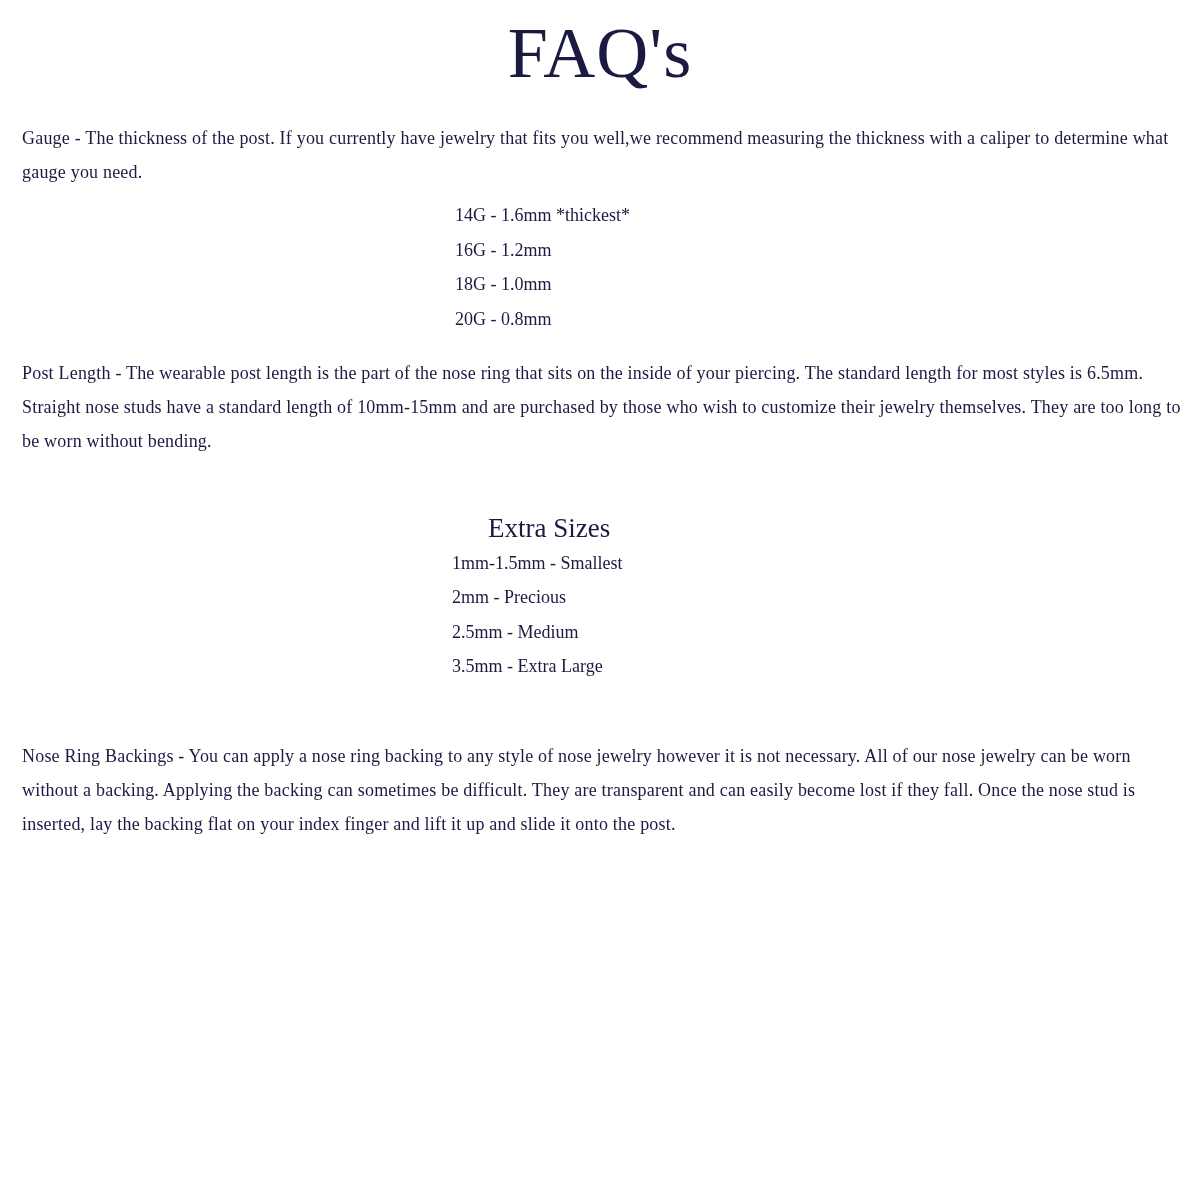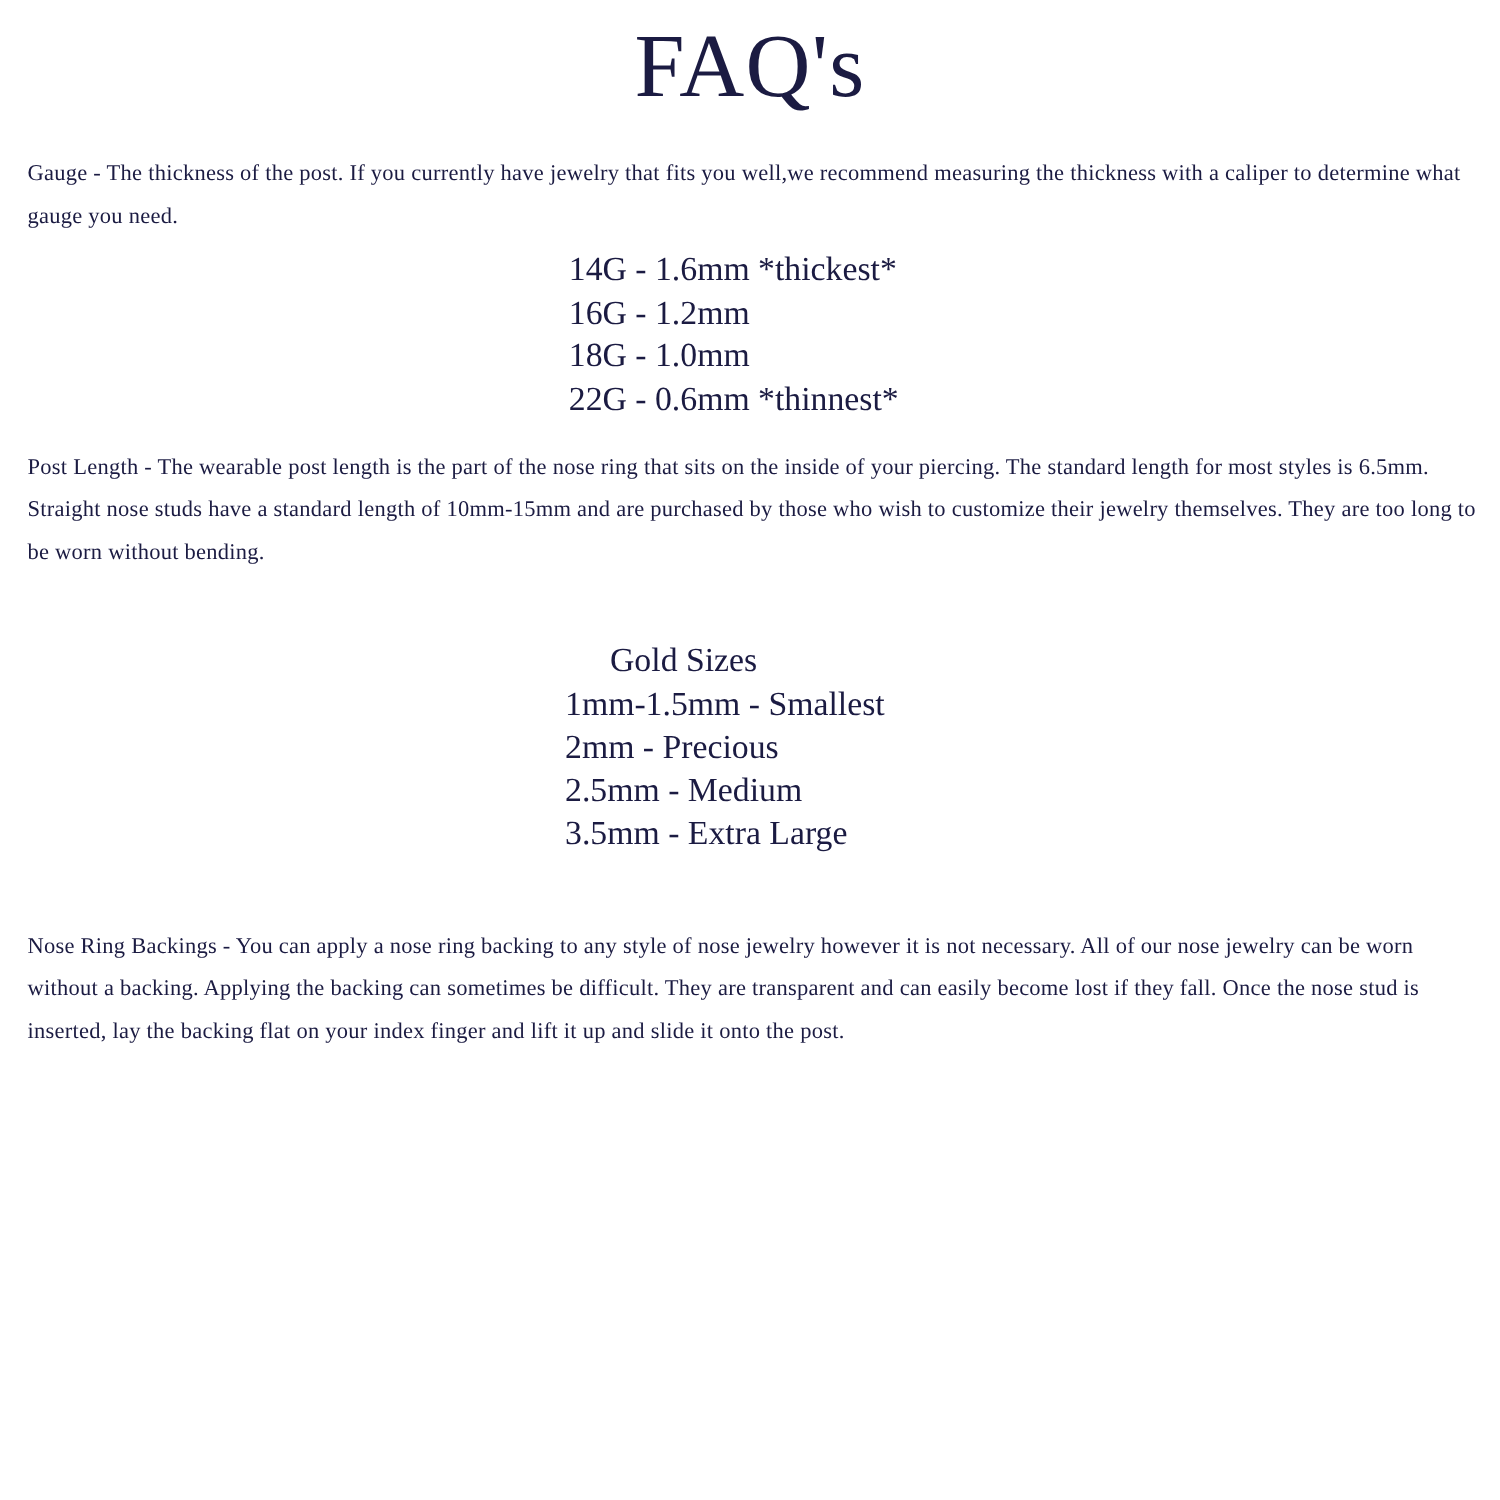--- a/index.html
+++ b/index.html
@@ -27,21 +27,21 @@
     margin: 6px 0 26px 0;
     letter-spacing: 1px;
   }
   .para {
     font-size: 18px;
     line-height: 34px;
     margin: 0 16px 0 22px;
     letter-spacing: 0.2px;
   }
   .list-block {
-    font-size: 27px;
+    font-size: 18px;
     line-height: 34.5px;
   }
   .gauge-list {
     margin: 9px 0 0 455px;
   }
   .stone-block {
     margin-top: 53px;
   }
   .stone-heading {
     font-size: 27px;
@@ -67,27 +67,27 @@
 <div class="page">
 
   <h1 class="faq-title">FAQ's</h1>
 
   <p class="para">Gauge - The thickness of the post.  If you currently have jewelry that fits you well,we recommend measuring the thickness with a caliper to determine what gauge you need.</p>
 
   <div class="list-block gauge-list">
     <div>14G - 1.6mm *thickest*</div>
     <div>16G - 1.2mm</div>
     <div>18G - 1.0mm</div>
-    <div>22G - 0.6mm *thinnest*</div>
+    <div>20G - 0.8mm</div>
   </div>
 
   <p class="para post-length">Post Length - The wearable post length is the part of the nose ring that sits on the inside of your piercing.  The standard length for most styles is 6.5mm.  Straight nose studs have a standard length of 10mm-15mm and are purchased by those who wish to customize their jewelry themselves.  They are too long to be worn without bending.</p>
 
   <div class="stone-block">
-    <div class="stone-heading">Gold Sizes</div>
+    <div class="stone-heading">Extra Sizes</div>
     <div class="list-block stone-list">
       <div>1mm-1.5mm - Smallest</div>
       <div>2mm - Precious</div>
       <div>2.5mm - Medium</div>
       <div>3.5mm - Extra Large</div>
     </div>
   </div>
 
 
   <p class="para backings">Nose Ring Backings - You can apply a nose ring backing to any style of nose jewelry however it is not necessary.  All of our nose jewelry can be worn without a backing.  Applying the backing can sometimes be difficult. They are transparent and can easily become lost if they fall.  Once the nose stud is inserted, lay the backing flat on your index finger and lift it up and slide it onto the post.</p>

